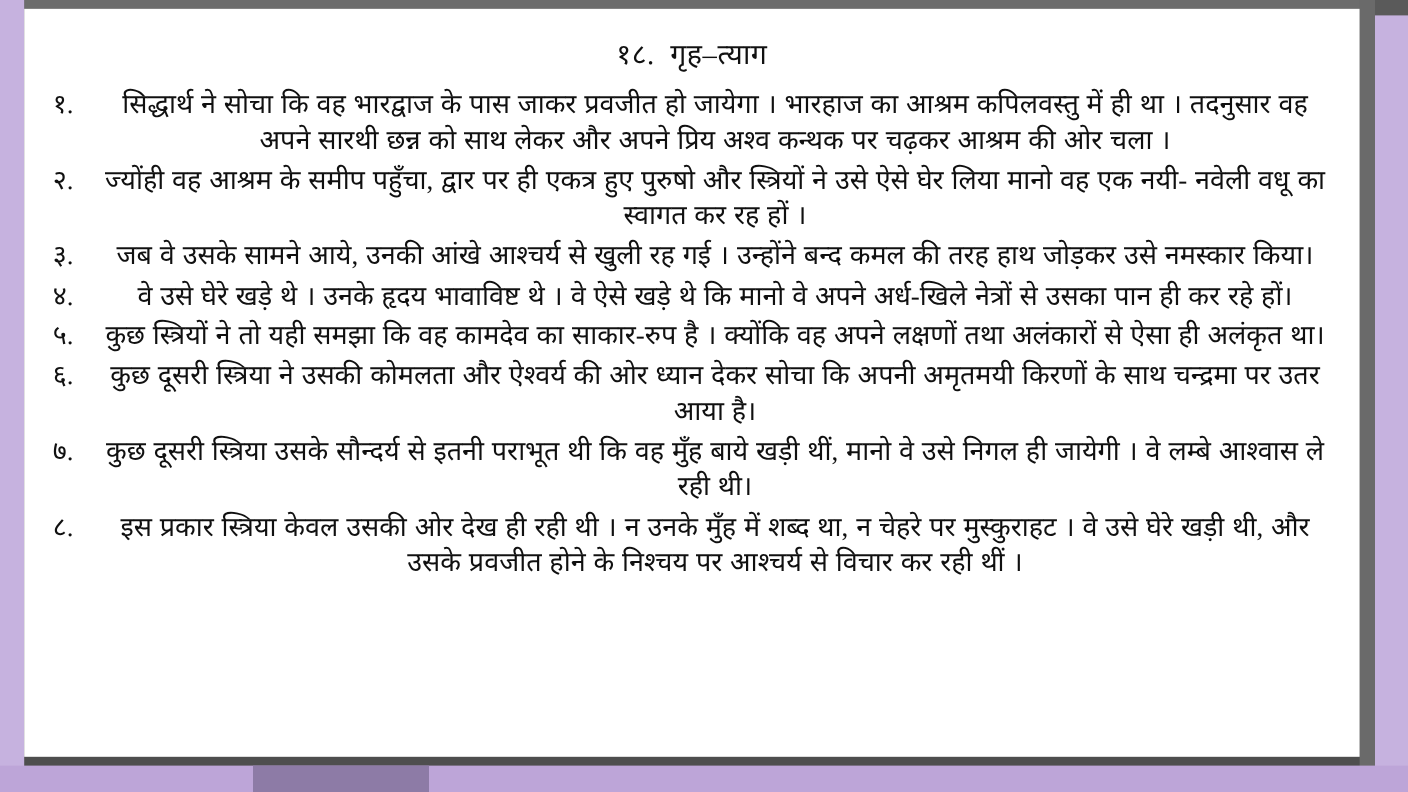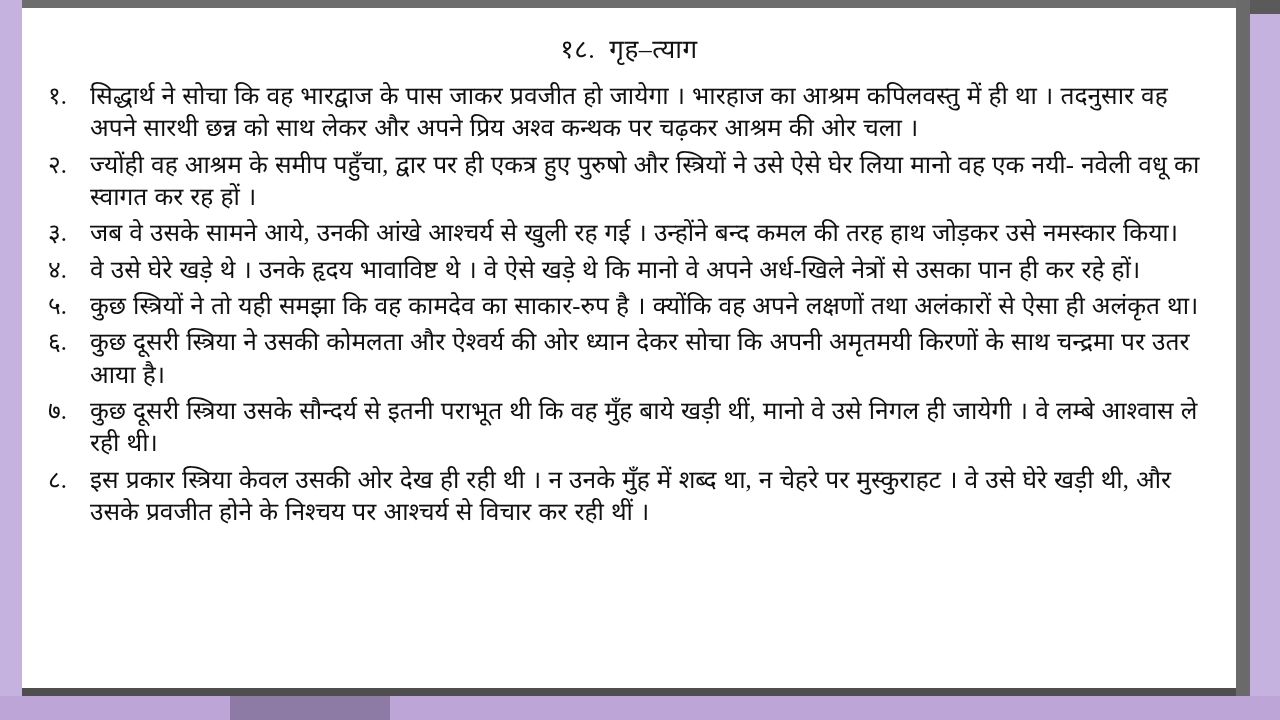--- a/index.html
+++ b/index.html
@@ -110,21 +110,21 @@
     margin-bottom: 4px;
   }
   .item-num {
     flex: 0 0 auto;
     width: 42px;
     text-align: left;
     white-space: pre;
   }
   .item-text {
     flex: 1 1 auto;
-    text-align: left;
+    text-align: center;
     white-space: pre-wrap;
     word-spacing: 1px;
   }
 </style>
 </head>
 <body>
 
 <div id="screen">
 
   <div class="band" id="band-top-shadow"></div>

